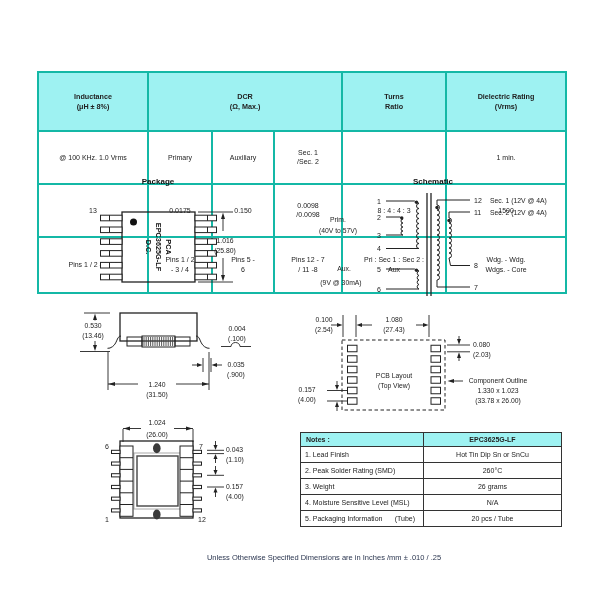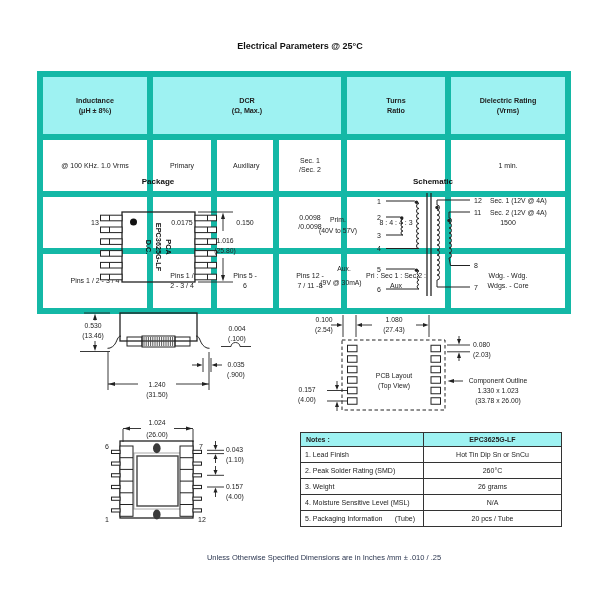--- a/index.html
+++ b/index.html
@@ -3,21 +3,21 @@
 <meta charset="utf-8">
 <style>
   html,body { margin:0; padding:0; }
   body { width:600px; height:600px; background:#fff; position:relative; overflow:hidden;
          font-family:"Liberation Sans","DejaVu Sans",sans-serif; color:#222; }
   .page { position:absolute; inset:0; }
   .title { position:absolute; top:41px; left:0; width:600px; text-align:center;
            font-size:9px; font-weight:bold; color:#111; }
   table { border-collapse:collapse; table-layout:fixed; }
   .param { position:absolute; left:37px; top:71px; width:528px; font-size:7px; }
-  .param th, .param td { border:6px solid #14b8a6; text-align:center; vertical-align:middle;
+  .param th, .param td { border:2px solid #14b8a6; text-align:center; vertical-align:middle;
                          white-space:pre-line; padding:16px; line-height:1.35; overflow:hidden; }
   .param thead th { background:var(--header_bg,#9ef2f2); font-size:7.2px; font-weight:bold; height:25px; }
   .param td { height:16px; }
   .param tr.last td { height:22px; }
   .notes { position:absolute; left:300px; top:432px; width:261px; font-size:7px; }
   .notes th, .notes td { border:1px solid #333; padding:0; vertical-align:middle; overflow:hidden; }
   .notes th { background:var(--header_bg,#9ef2f2); height:13px; font-size:7px; }
   .notes th.nl { text-align:left; padding-left:5px; }
   .notes td { height:15px; }
   .notes td.lbl { text-align:left; }
@@ -35,21 +35,20 @@
   .te { text-anchor:end; }
   .st { font-size:8px; font-weight:bold; fill:#111; text-anchor:middle; }
   .mark { font-size:7.3px; font-weight:bold; fill:#111; text-anchor:middle; }
   .pn { font-size:7px; fill:#222; }
 </style>
 </head>
 <body>
 
 <div class="page">
 
-  <div class="title">Electrical Parameters @ 25°C</div>
 
   <table class="param">
     <colgroup>
       <col style="width:110px">
         <col style="width:64px">
         <col style="width:62px">
       <col style="width:68px">
         <col style="width:104px">
         <col style="width:120px">
     </colgroup>

